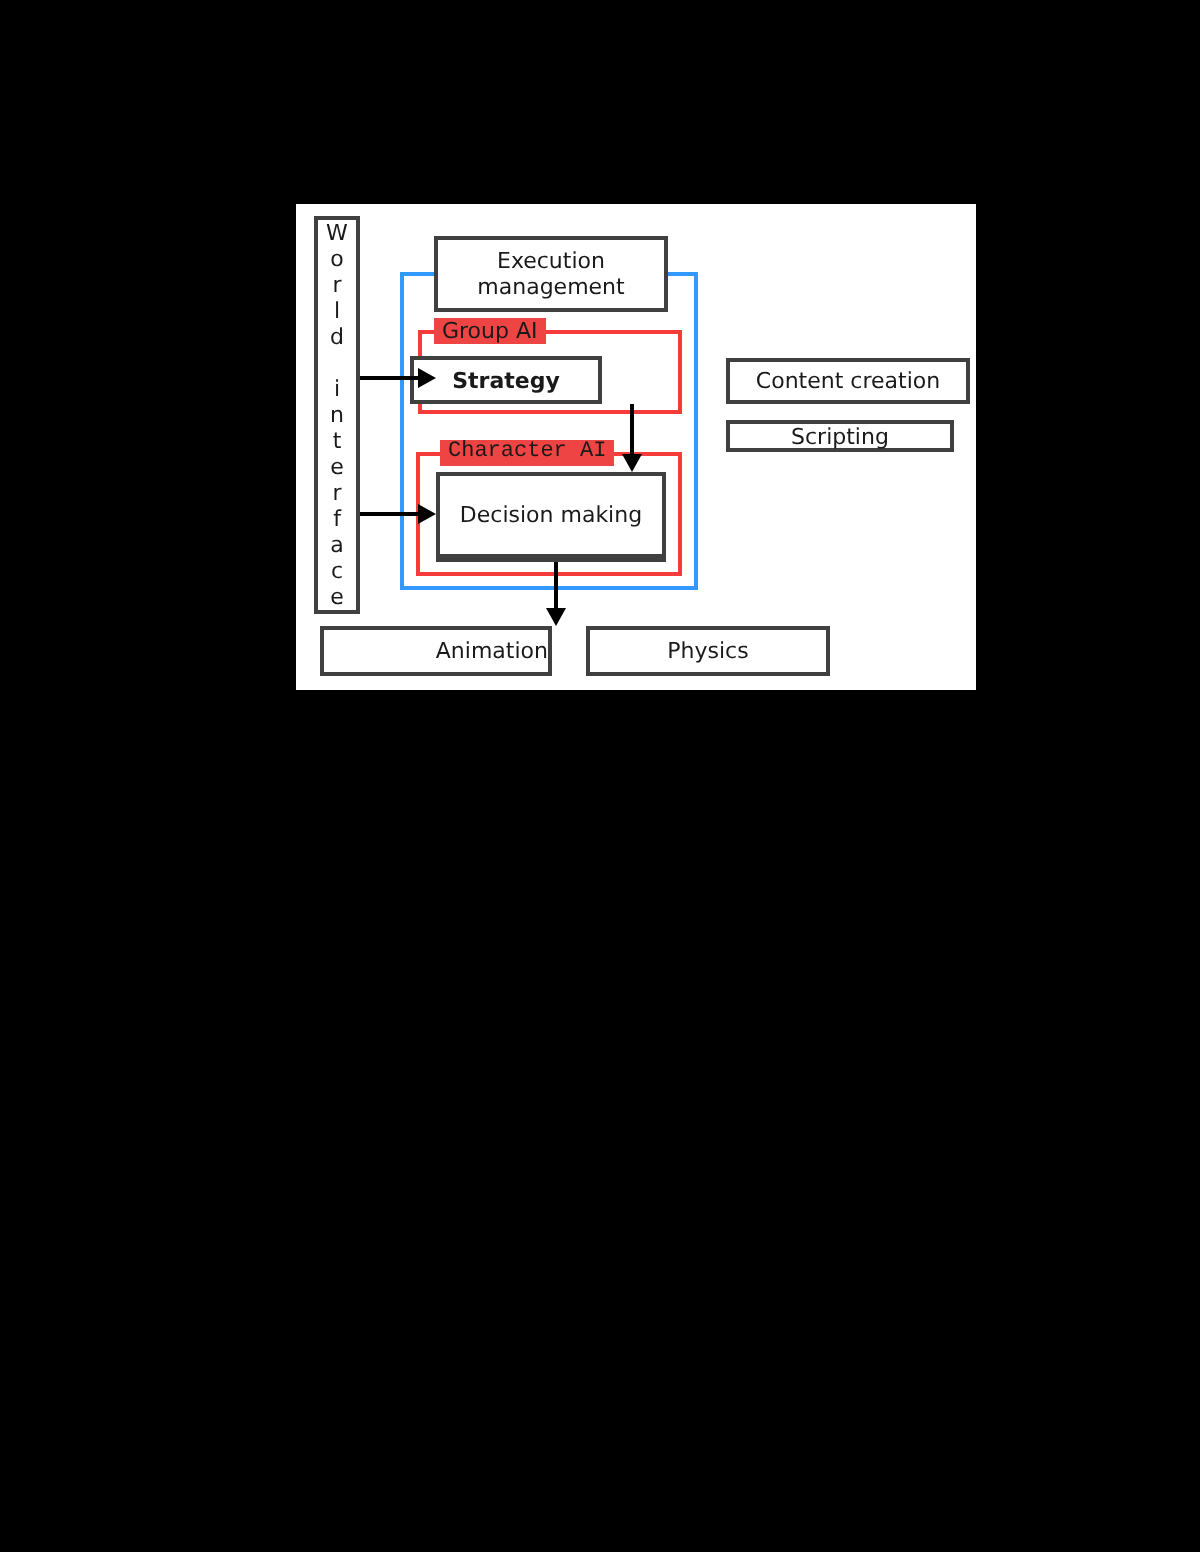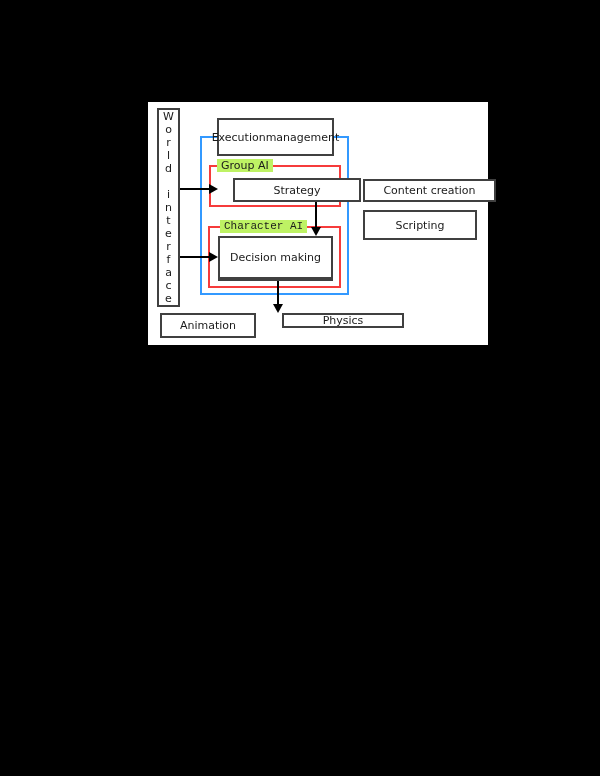--- a/index.html
+++ b/index.html
@@ -49,64 +49,64 @@
     position: absolute;
     left: 52px; top: 34px;
     width: 149px; height: 159px;
     border: 2px solid #3399ff;
     z-index: 1;
   }
   
   .exec-box {
     left: 69px; top: 16px;
     width: 117px; height: 38px;
-    flex-direction: row;
+    flex-direction: column;
     z-index: 3;
   }
   
   .group-rect {
     position: absolute;
     border: 2px solid #f63b3b;
     z-index: 2;
   }
   .group-ai-rect { left: 61px; top: 63px; width: 132px; height: 42px; }
   .character-ai-rect { left: 60px; top: 124px; width: 133px; height: 62px; }
   .group-label {
     position: absolute;
     top: -8px;
-    background: #bef264;
+    background: #ef4444;
     padding: 0 4px;
     font-size: 11px;
     line-height: 13px;
     white-space: nowrap;
     color: #1a1a1a;
   }
   .group-ai-rect .group-label { left: 6px; }
   .character-ai-rect .group-label { left: 10px; font-family: Liberation Mono, monospace; }
-  .strategy-box { left: 85px; top: 76px; width: 128px; height: 24px; z-index: 4; }
+  .strategy-box { left: 57px; top: 76px; width: 96px; height: 24px; z-index: 4; font-weight: bold; }
   .dm-stack {
     left: 70px; top: 134px;
     width: 115px; height: 45px;
     flex-direction: column;
     align-items: stretch;
     justify-content: space-between;
     padding: 0;
     z-index: 4;
   }
   .dm-cell {
     flex: 1;
     display: flex;
     align-items: center;
     justify-content: center;
   }
   .dm-divider { height: 2px; background: #404040; width: 100%; }
-  .content-box { left: 215px; top: 77px; width: 133px; height: 23px; z-index: 4; }
-  .scripting-box { left: 215px; top: 108px; width: 114px; height: 30px; z-index: 4; }
-  .animation-box { left: 12px; top: 211px; width: 96px; height: 25px; z-index: 4; }
-  .physics-box { left: 134px; top: 211px; width: 122px; height: 15px; z-index: 4; }
+  .content-box { left: 215px; top: 77px; width: 122px; height: 23px; z-index: 4; }
+  .scripting-box { left: 215px; top: 108px; width: 114px; height: 16px; z-index: 4; }
+  .animation-box { left: 12px; top: 211px; width: 116px; height: 25px; z-index: 4; justify-content: flex-end; }
+  .physics-box { left: 145px; top: 211px; width: 122px; height: 25px; z-index: 4; }
   
   .arrow-line { position: absolute; background: #000000; z-index: 6; }
   .arrow-head { position: absolute; width: 0; height: 0; z-index: 6; }
   .head-right { border-left: 9px solid #000000; border-top: 5px solid transparent; border-bottom: 5px solid transparent; }
   .head-down  { border-top: 9px solid #000000; border-left: 5px solid transparent; border-right: 5px solid transparent; }
 </style>
 </head>
 <body>
 
 <div class="panel">

